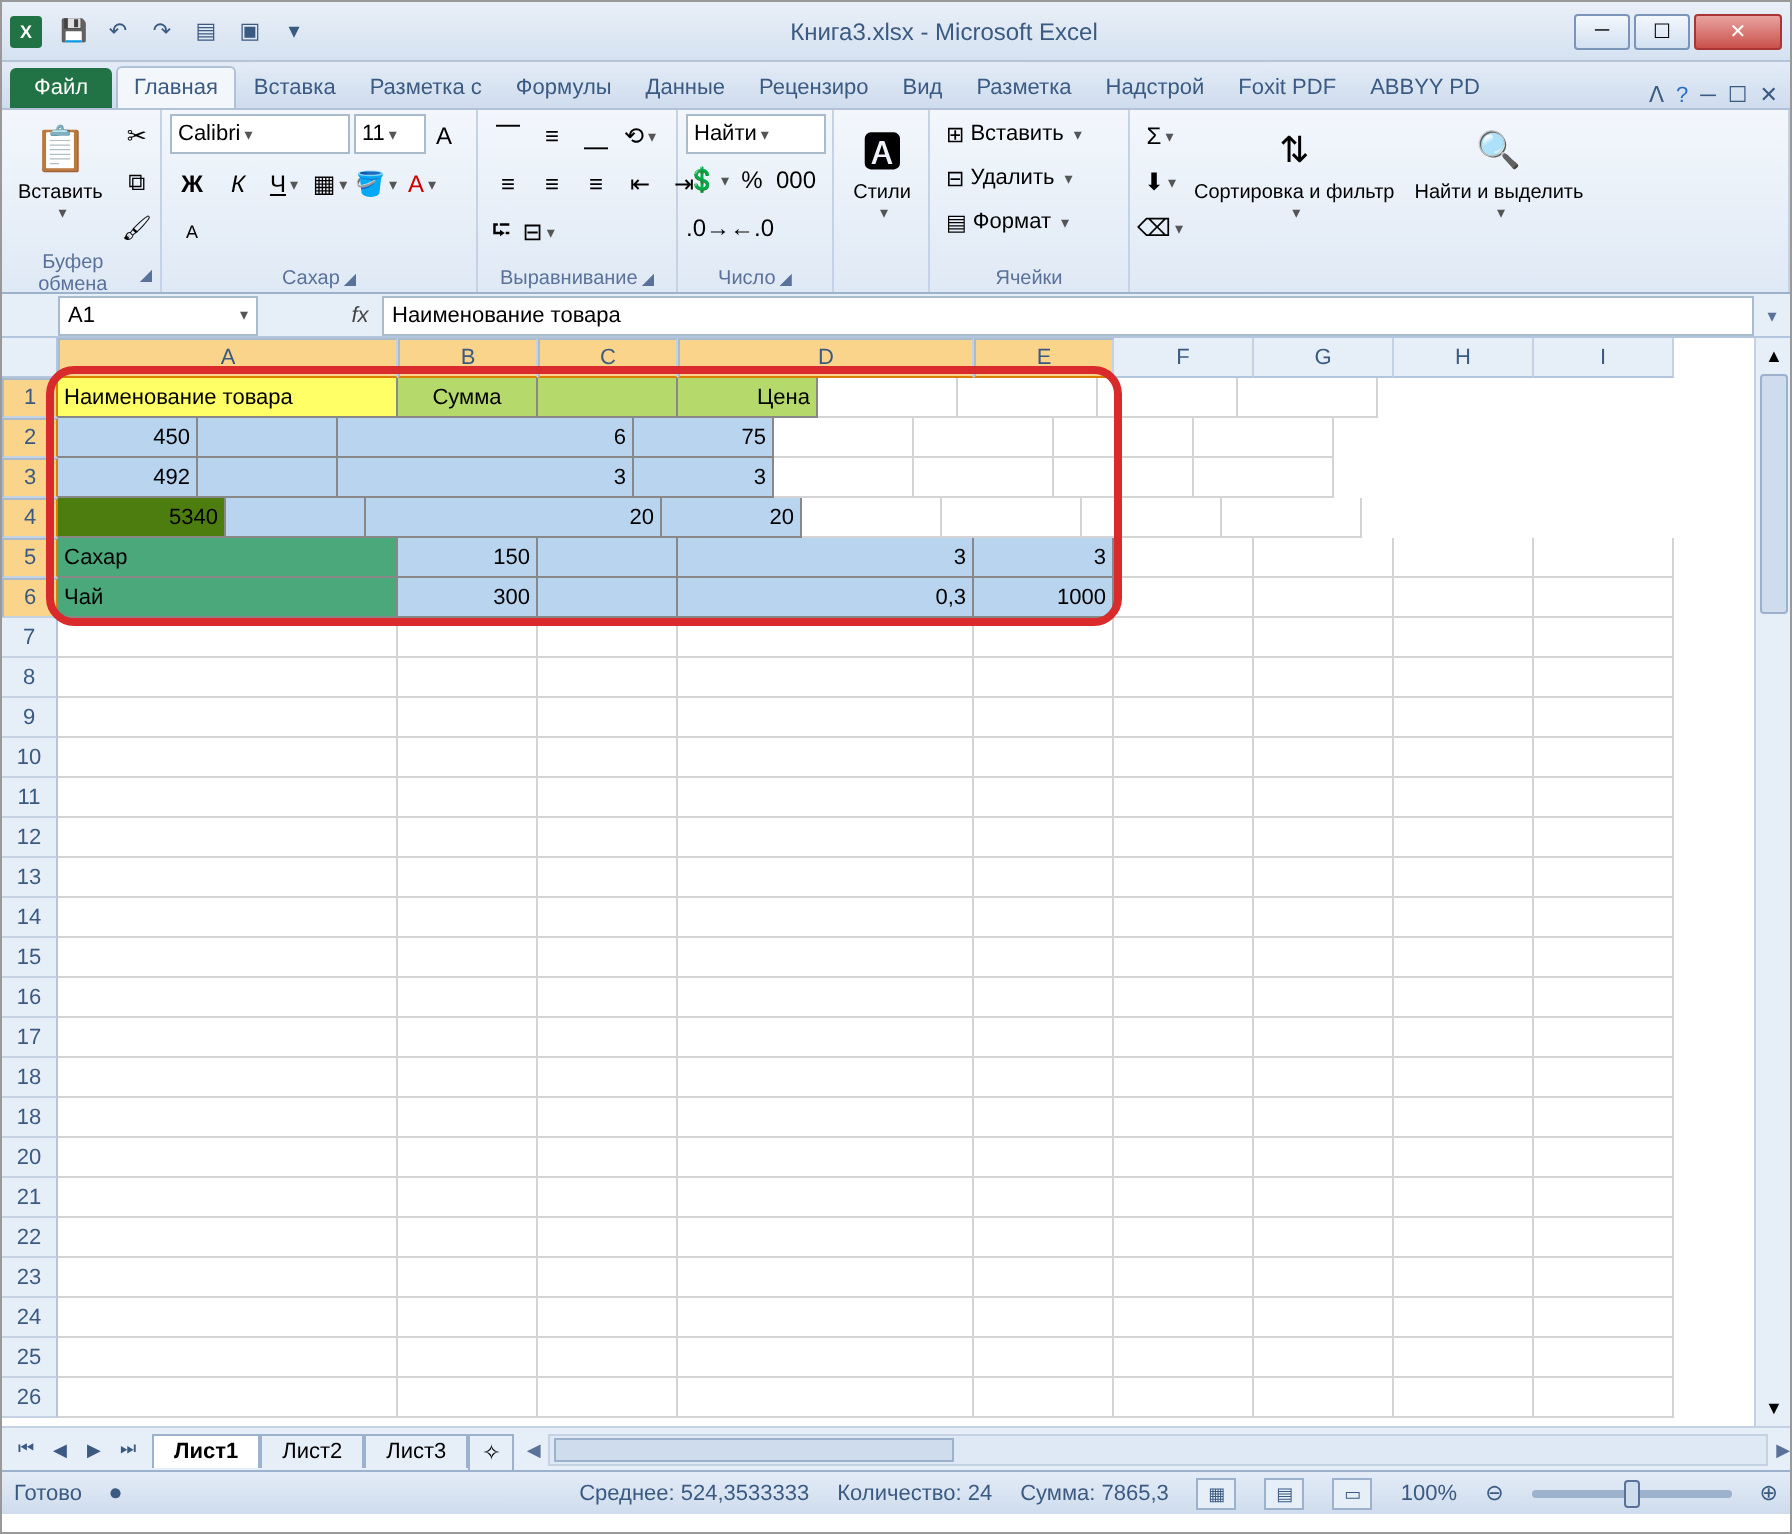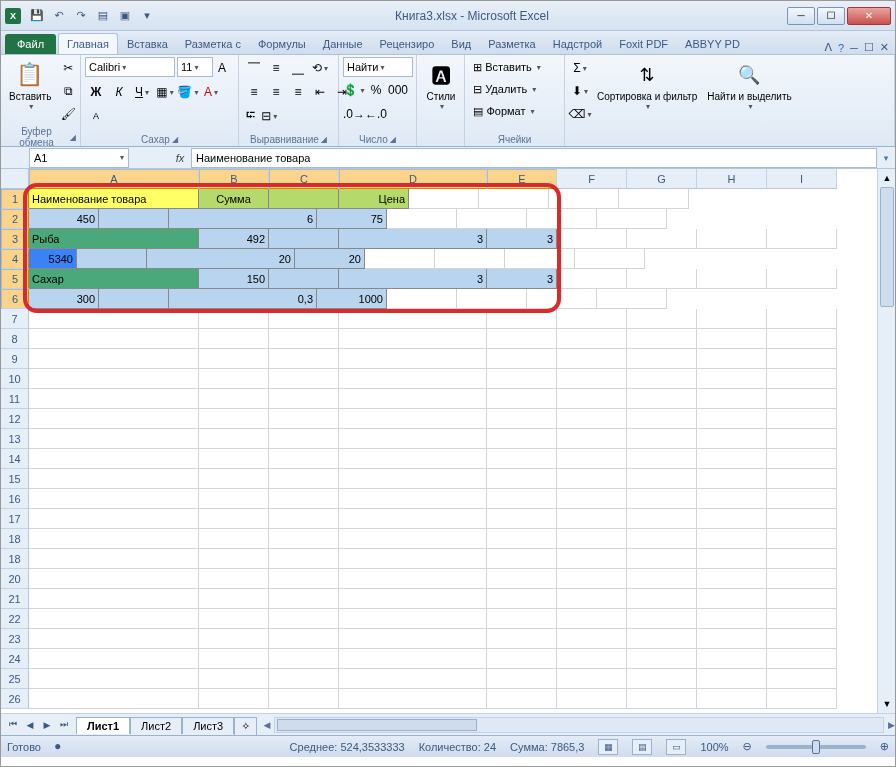--- a/index.html
+++ b/index.html
@@ -347,52 +347,52 @@
         <div class="cell right" style="width: 70px; background: rgb(184, 212, 239); border-color: rgb(136, 136, 136);">450</div>
         <div class="cell right" style="width: 70px; background: rgb(184, 212, 239); border-color: rgb(136, 136, 136);"></div>
         <div class="cell right" style="width: 148px; background: rgb(184, 212, 239); border-color: rgb(136, 136, 136);">6</div>
         <div class="cell right" style="width: 70px; background: rgb(184, 212, 239); border-color: rgb(136, 136, 136);">75</div>
         <div class="cell" style="width: 70px;"></div>
         <div class="cell" style="width: 70px;"></div>
         <div class="cell" style="width: 70px;"></div>
         <div class="cell" style="width: 70px;"></div>
       </div>
       <div class="crow">
-        <div class="cell" style="width: 170px; background: rgb(74, 168, 122); border-color: rgb(136, 136, 136);">Рыба</div>
         <div class="cell right" style="width: 70px; background: rgb(184, 212, 239); border-color: rgb(136, 136, 136);">492</div>
         <div class="cell right" style="width: 70px; background: rgb(184, 212, 239); border-color: rgb(136, 136, 136);"></div>
         <div class="cell right" style="width: 148px; background: rgb(184, 212, 239); border-color: rgb(136, 136, 136);">3</div>
         <div class="cell right" style="width: 70px; background: rgb(184, 212, 239); border-color: rgb(136, 136, 136);">3</div>
         <div class="cell" style="width: 70px;"></div>
         <div class="cell" style="width: 70px;"></div>
         <div class="cell" style="width: 70px;"></div>
         <div class="cell" style="width: 70px;"></div>
       </div>
       <div class="crow">
-        <div class="cell right" style="width: 48px; background: #3b82f6; border-color: rgb(136, 136, 136);">5340</div>
+        <div class="cell right" style="width: 84px; background: #4d7c0f; border-color: rgb(136, 136, 136);">5340</div>
         <div class="cell right" style="width: 70px; background: rgb(184, 212, 239); border-color: rgb(136, 136, 136);"></div>
         <div class="cell right" style="width: 148px; background: rgb(184, 212, 239); border-color: rgb(136, 136, 136);">20</div>
         <div class="cell right" style="width: 70px; background: rgb(184, 212, 239); border-color: rgb(136, 136, 136);">20</div>
         <div class="cell" style="width: 70px;"></div>
         <div class="cell" style="width: 70px;"></div>
         <div class="cell" style="width: 70px;"></div>
         <div class="cell" style="width: 70px;"></div>
       </div>
       <div class="crow">
         <div class="cell" style="width: 170px; background: rgb(74, 168, 122); border-color: rgb(136, 136, 136);">Сахар</div>
         <div class="cell right" style="width: 70px; background: rgb(184, 212, 239); border-color: rgb(136, 136, 136);">150</div>
         <div class="cell right" style="width: 70px; background: rgb(184, 212, 239); border-color: rgb(136, 136, 136);"></div>
         <div class="cell right" style="width: 148px; background: rgb(184, 212, 239); border-color: rgb(136, 136, 136);">3</div>
         <div class="cell right" style="width: 70px; background: rgb(184, 212, 239); border-color: rgb(136, 136, 136);">3</div>
         <div class="cell" style="width: 70px;"></div>
         <div class="cell" style="width: 70px;"></div>
         <div class="cell" style="width: 70px;"></div>
         <div class="cell" style="width: 70px;"></div>
       </div>
       <div class="crow">
+        <div class="cell" style="width: 170px; background: rgb(74, 168, 122); border-color: rgb(136, 136, 136);">Чай</div>
         <div class="cell right" style="width: 70px; background: rgb(184, 212, 239); border-color: rgb(136, 136, 136);">300</div>
         <div class="cell right" style="width: 70px; background: rgb(184, 212, 239); border-color: rgb(136, 136, 136);"></div>
         <div class="cell right" style="width: 148px; background: rgb(184, 212, 239); border-color: rgb(136, 136, 136);">0,3</div>
         <div class="cell right" style="width: 70px; background: rgb(184, 212, 239); border-color: rgb(136, 136, 136);">1000</div>
         <div class="cell" style="width: 70px;"></div>
         <div class="cell" style="width: 70px;"></div>
         <div class="cell" style="width: 70px;"></div>
         <div class="cell" style="width: 70px;"></div>
       </div>
       <div class="crow">

